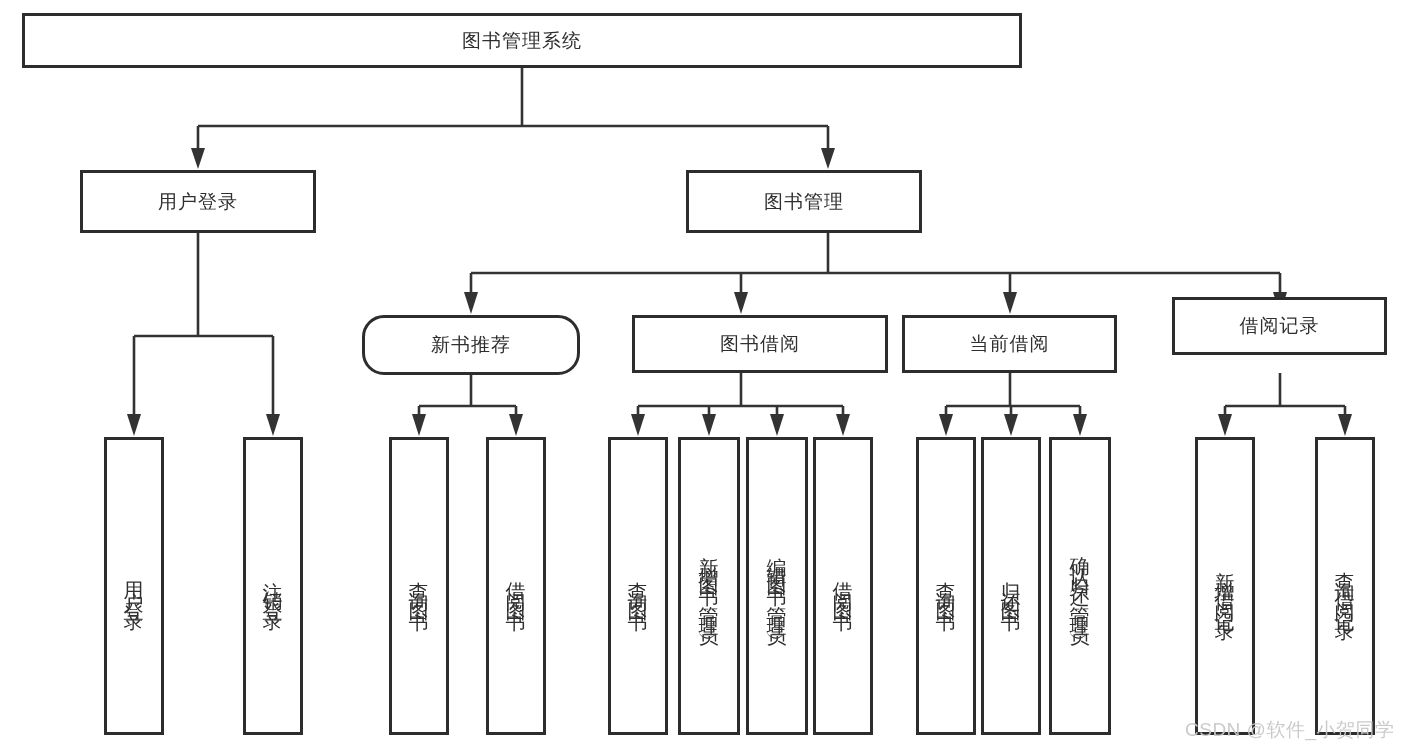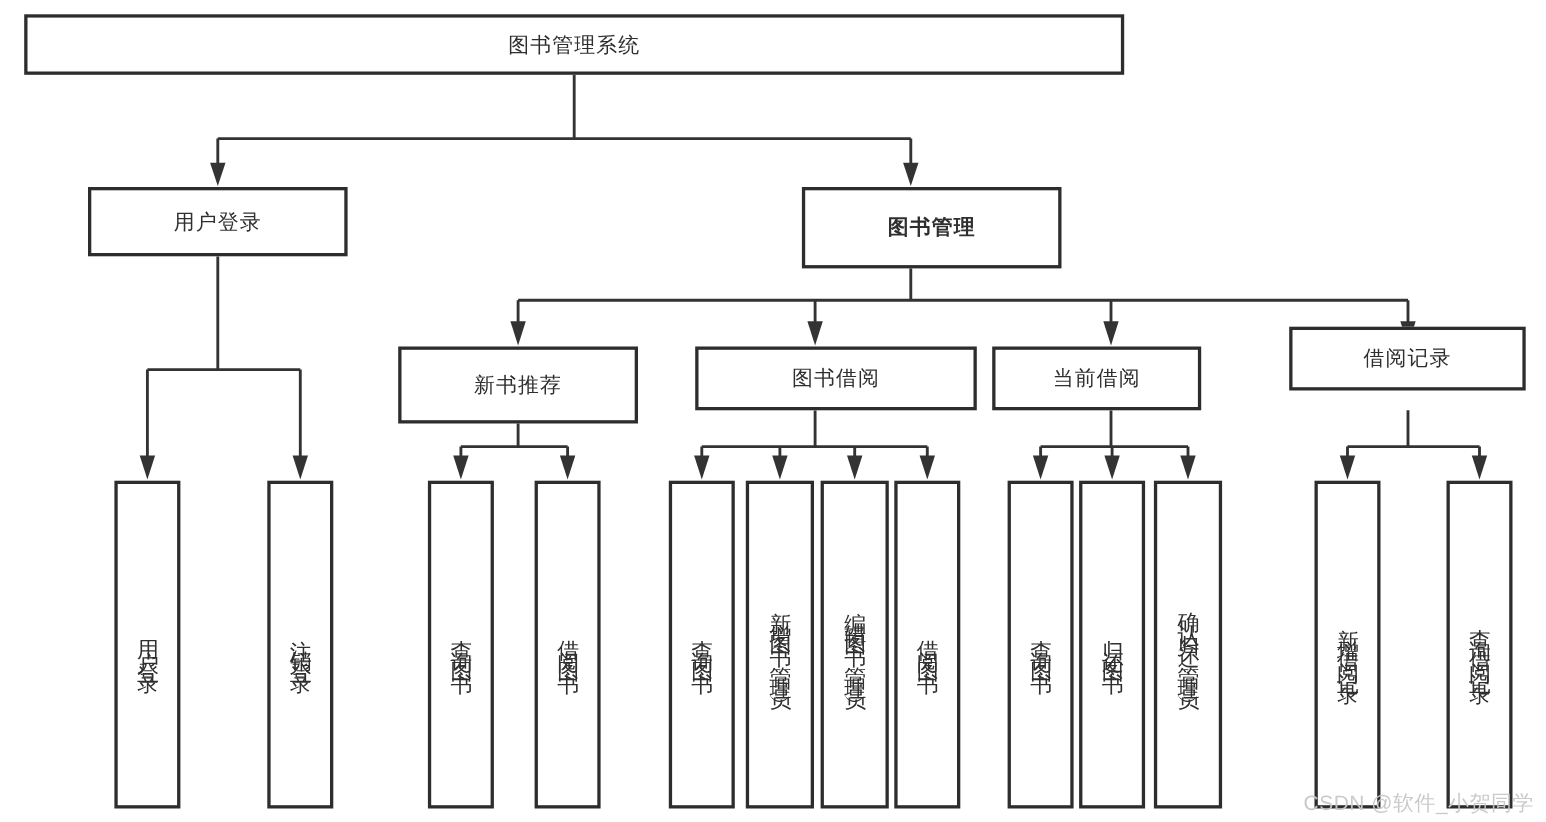--- a/index.html
+++ b/index.html
@@ -28,24 +28,24 @@
   .node.v{font-size:20px;}
   .node.v .lbl{
     writing-mode:vertical-rl;
     letter-spacing:10px;
     line-height:1;
     white-space:nowrap;
   }
   
   #n-root   {left:22px;  top:13px;  width:1000px;height:55px;}
   #n-login  {left:80px;  top:170px; width:236px; height:63px;}
-  #n-mgmt   {left:729px; top:170px; width:236px; height:74px;font-weight:bold;}
-  #n-newrec {left:362px; top:315px; width:218px; height:70px;}
+  #n-mgmt   {left:686px; top:170px; width:236px; height:63px;}
+  #n-newrec {left:362px; top:315px; width:218px; height:60px;border-radius:22px;}
   #n-borrow {left:632px; top:315px; width:256px; height:58px;}
-  #n-current{left:902px; top:315px; width:190px; height:58px;}
+  #n-current{left:902px; top:315px; width:215px; height:58px;}
   #n-records{left:1172px;top:297px; width:215px; height:58px;}
   .leaf{top:437px;width:60px;height:298px;}
   #l-1 {left:104px;}  #l-2 {left:243px;}
   #l-3 {left:389px;}  #l-4 {left:486px;}
   #l-5 {left:608px;}  #l-6 {left:678px;width:62px;}
   #l-7 {left:746px;width:62px;}  #l-8 {left:813px;}
   #l-9 {left:916px;}  #l-10{left:981px;}  #l-11{left:1049px;width:62px;}
   #l-12{left:1195px;} #l-13{left:1315px;}
   #watermark{
     position:absolute;left:1185px;top:717px;z-index:3;

